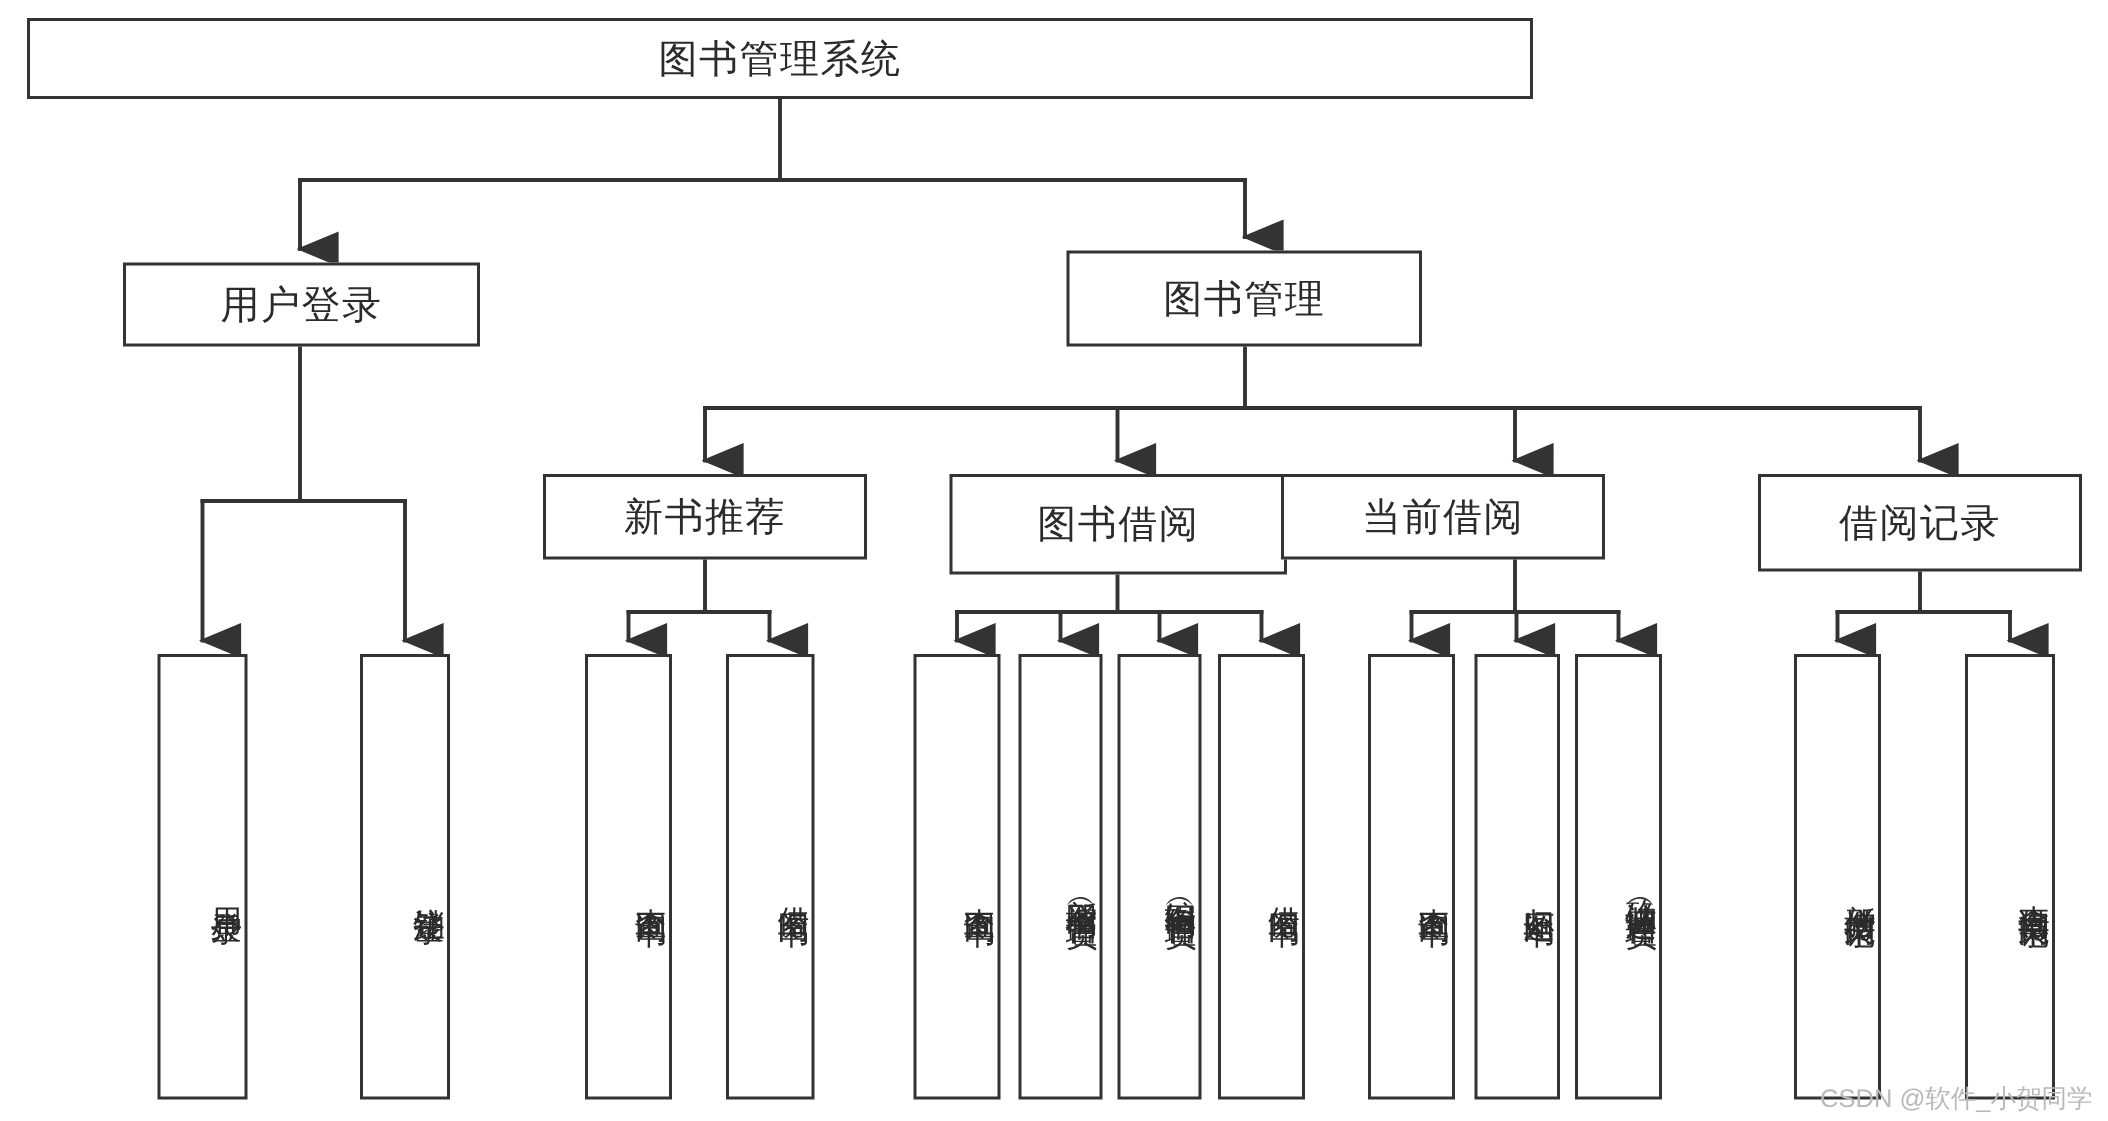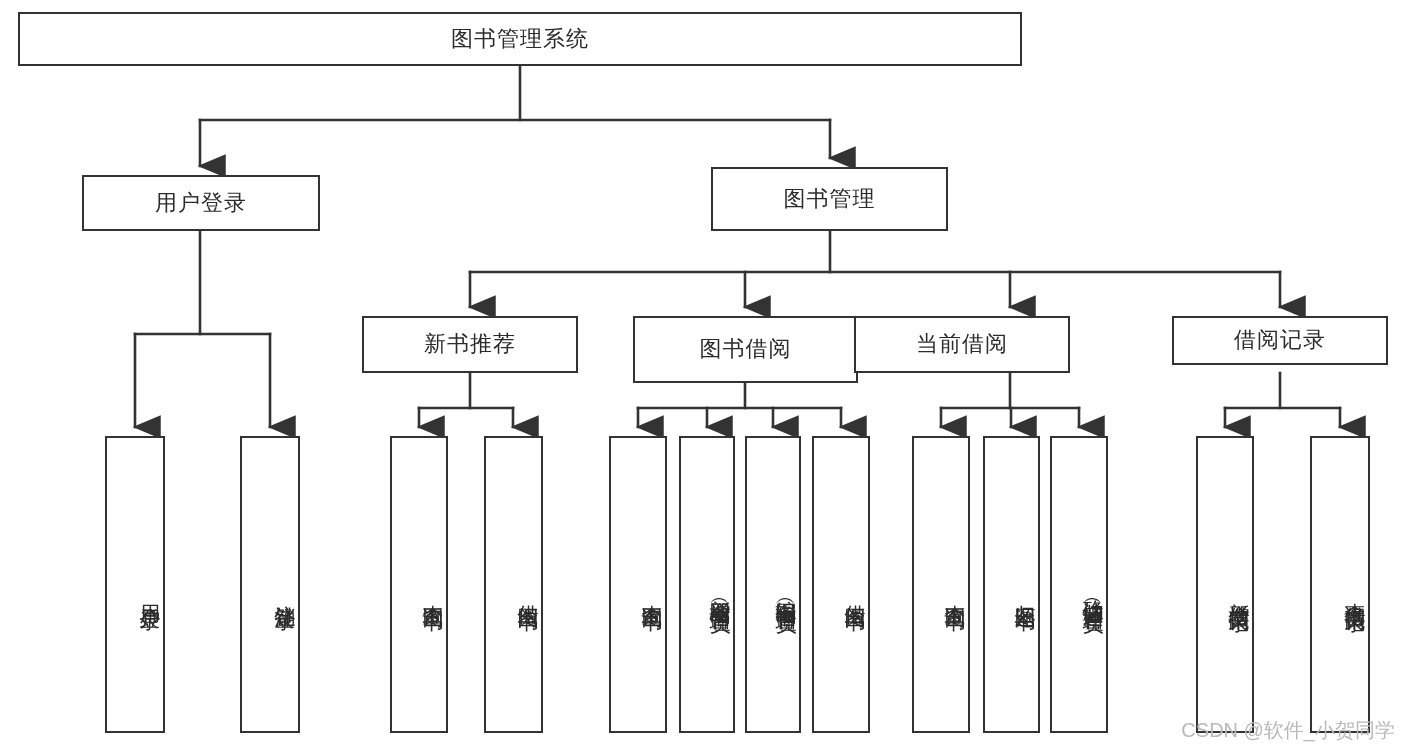--- a/index.html
+++ b/index.html
@@ -16,41 +16,41 @@
     position:absolute;
     box-sizing:border-box;
     border:2px solid #333333;
     background:#ffffff;
     display:flex;
     align-items:center;
     justify-content:center;
     color:#2b2b2b;
     z-index:2;
   }
-  .node.h{ font-size:22px; line-height:1.1; letter-spacing:1px;align-items:center; }
+  .node.h{ font-size:26px; line-height:1.1; letter-spacing:1px;align-items:center; }
   .node.v{
     writing-mode:vertical-rl;
     text-orientation:upright;
     font-size:21px;
     line-height:1.22;
     letter-spacing:2px;
     padding-top:14px;
     align-items:flex-start;
     justify-content:center;
   }
   .node.v .txt{
     writing-mode:vertical-rl;
     text-orientation:upright;
     white-space:nowrap;
   }
   #watermark{
     position:absolute;
     right:10px;
     bottom:3px;
-    font-size:20px;
+    font-size:17px;
     color:#b9b9b9;
     z-index:5;
     white-space:nowrap;
     pointer-events:none;
   }
 </style>
 </head>
 <body>
 
 <div id="stage">
@@ -120,21 +120,21 @@
 
   <div class="node h" id="node-l2-1" style="left: 711px; top: 167px; width: 237px; height: 64px;">
     <span class="txt">图书管理</span>
   </div>
   <div class="node h" id="node-l3-1" style="left: 633px; top: 316px; width: 225px; height: 67px;">
     <span class="txt">图书借阅</span>
   </div>
   <div class="node h" id="node-l3-2" style="left: 854px; top: 316px; width: 216px; height: 57px;">
     <span class="txt">当前借阅</span>
   </div>
-  <div class="node h" id="node-l3-3" style="left: 1172px; top: 316px; width: 216px; height: 49px;">
+  <div class="node h" id="node-l3-3" style="left: 1172px; top: 316px; width: 216px; height: 65px;">
     <span class="txt">借阅记录</span>
   </div>
 
   <div class="node v" id="leaf-0" style="left: 105px; top: 436px; width: 60px; height: 297px;">
     <span class="txt">用户登录</span>
   </div>
   <div class="node v" id="leaf-1" style="left: 240px; top: 436px; width: 60px; height: 297px;">
     <span class="txt">注销登录</span>
   </div>
   <div class="node v" id="leaf-2" style="left: 390px; top: 436px; width: 58px; height: 297px;">

